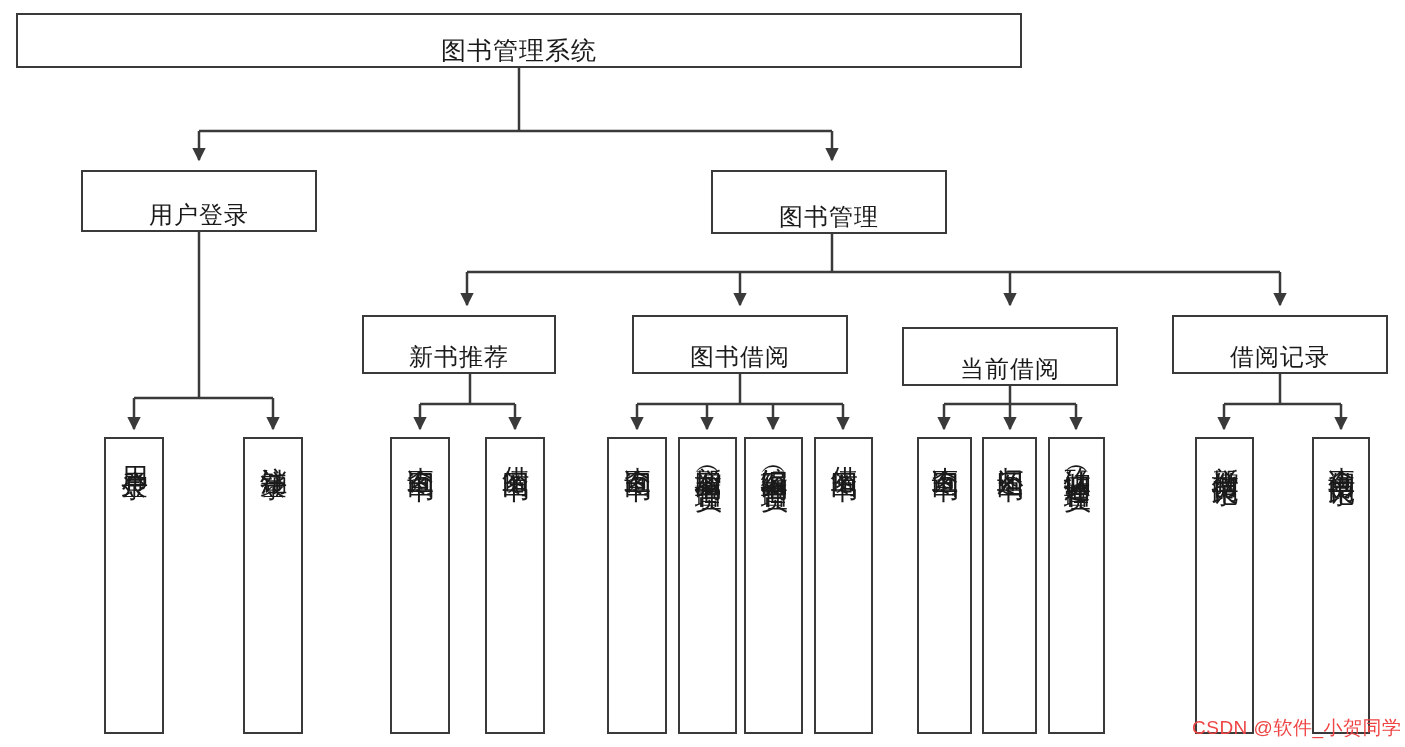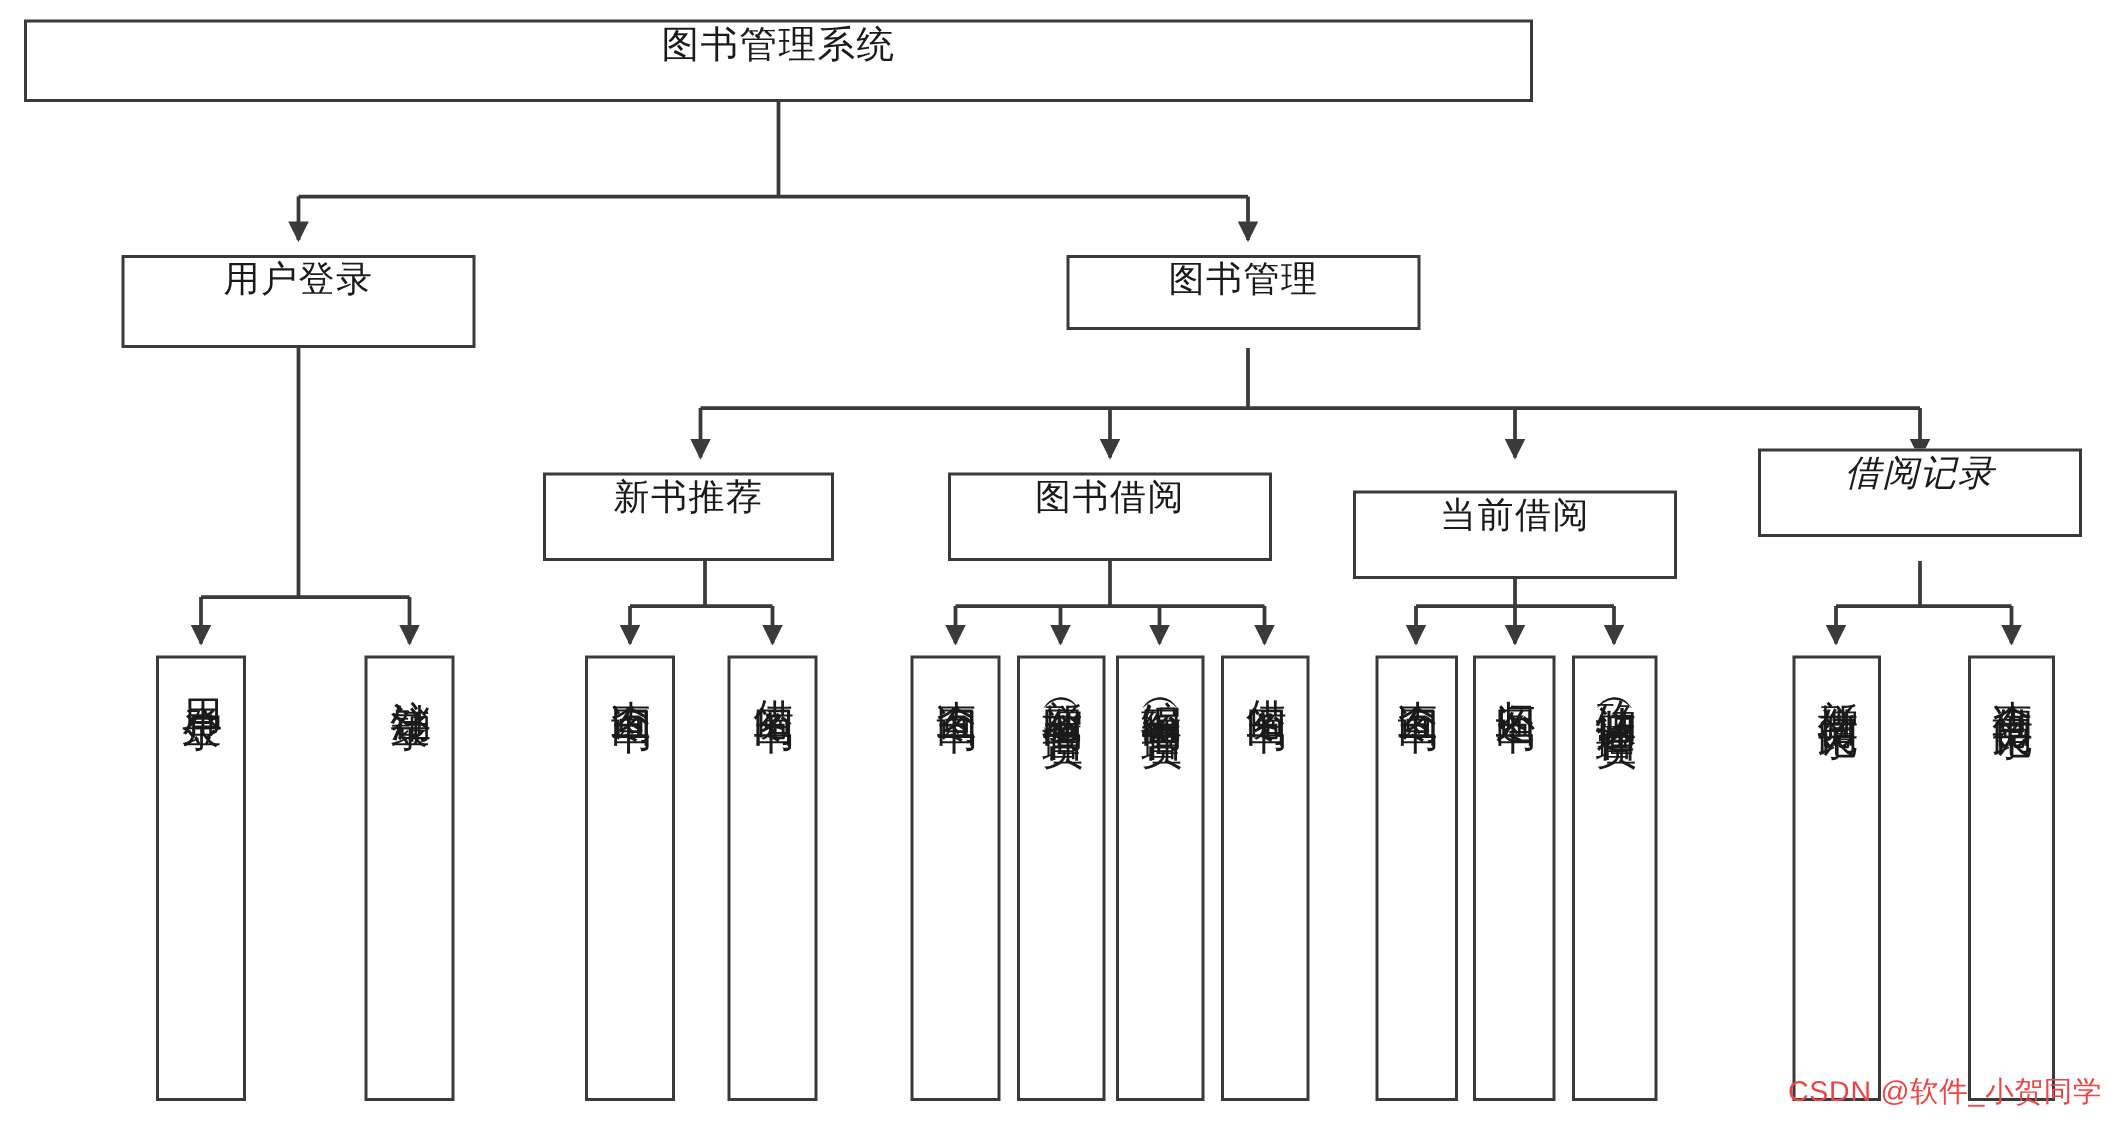--- a/index.html
+++ b/index.html
@@ -21,21 +21,21 @@
     width:1405px;
     height:747px;
     pointer-events:none;
   }
   .node{
     position:absolute;
     box-sizing:border-box;
     border:2.5px solid #3a3a3a;
     background:#ffffff;
     display:flex;
-    align-items:flex-start;
+    align-items:flex-end;
     justify-content:center;
     color:#1a1a1a;
   }
   .node .label{
     display:block;
     text-align:center;
     line-height:1.25;
     white-space:pre-line;
   }
   
@@ -123,37 +123,37 @@
   </svg>
 
   <div class="node horiz root" style="left:16px; top:13px; width:1006px; height:55px;">
     <span class="label">图书管理系统</span>
   </div>
 
   <div class="node horiz" style="left:81px; top:170px; width:236px; height:62px;">
     <span class="label">用户登录</span>
   </div>
 
-  <div class="node horiz" style="left:711px; top:170px; width:236px; height:50px;">
+  <div class="node horiz" style="left:711px; top:170px; width:236px; height:64px;">
     <span class="label">图书管理</span>
   </div>
 
   <div class="node horiz" style="left:362px; top:315px; width:194px; height:59px;">
     <span class="label">新书推荐</span>
   </div>
 
   <div class="node horiz" style="left:632px; top:315px; width:216px; height:59px;">
     <span class="label">图书借阅</span>
   </div>
 
   <div class="node horiz" style="left:902px; top:315px; width:216px; height:59px;margin-top:12px;">
     <span class="label">当前借阅</span>
   </div>
 
-  <div class="node horiz" style="left:1172px; top:299px; width:216px; height:59px;font-style:italic;">
+  <div class="node horiz" style="left:1172px; top:315px; width:216px; height:59px;">
     <span class="label">借阅记录</span>
   </div>
 
   <div class="node vert" style="left:104px; top:437px; width:60px; height:297px;">
     <span class="label">用户登录</span>
   </div>
 
   <div class="node vert" style="left:243px; top:437px; width:60px; height:297px;">
     <span class="label">注销登录</span>
   </div>

